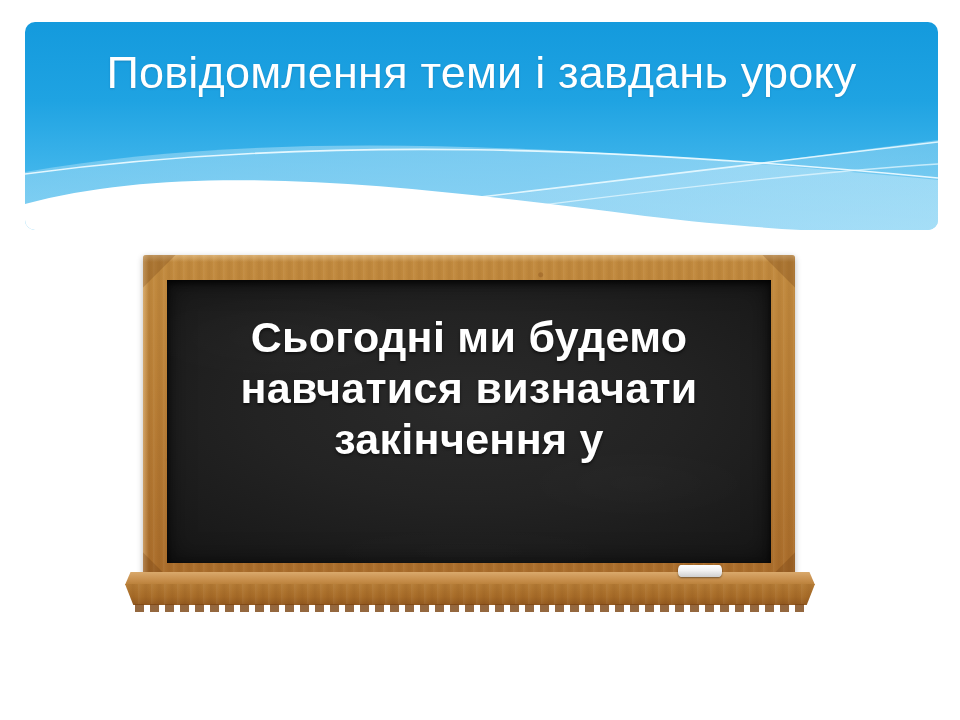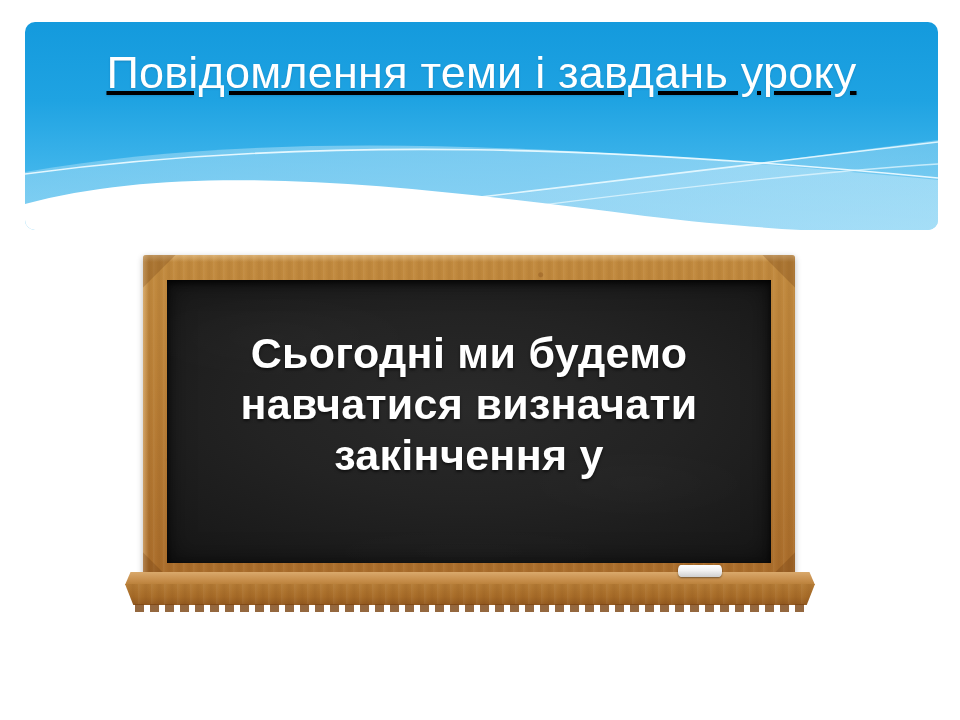--- a/index.html
+++ b/index.html
@@ -46,21 +46,20 @@
   #title-block {
     position: absolute;
     left: 25px;
     top: 22px;
     width: 913px;
     height: 208px;
     display: flex;
     align-items: flex-start;
     justify-content: center;
     pointer-events: none;
-    text-decoration: underline;
   }
   #slide-title {
     margin: 0;
     padding: 22px 48px 0 48px;
     width: 100%;
     box-sizing: border-box;
     text-align: center;
     color: #ffffff;
     font-family: "Liberation Sans", "DejaVu Sans", sans-serif;
     font-weight: 400;
@@ -151,21 +150,21 @@
       radial-gradient(ellipse 34% 22% at 78% 72%, rgba(255,255,255,0.030), transparent 70%),
       radial-gradient(ellipse 50% 18% at 50% 96%, rgba(255,255,255,0.022), transparent 70%);
     pointer-events: none;
   }
 
   #board-text {
     position: absolute;
     left: -10px;
     right: -10px;
     top: 32px;
-    margin: 16px;
+    margin: 0;
     text-align: center;
     color: #ffffff;
     font-family: "Liberation Sans", "DejaVu Sans", sans-serif;
     font-weight: bold;
     font-size: 43px;
     line-height: 1.19;
     letter-spacing: 0.3px;
     text-shadow: 0 2px 3px rgba(0,0,0,0.55);
     z-index: 6;
   }

